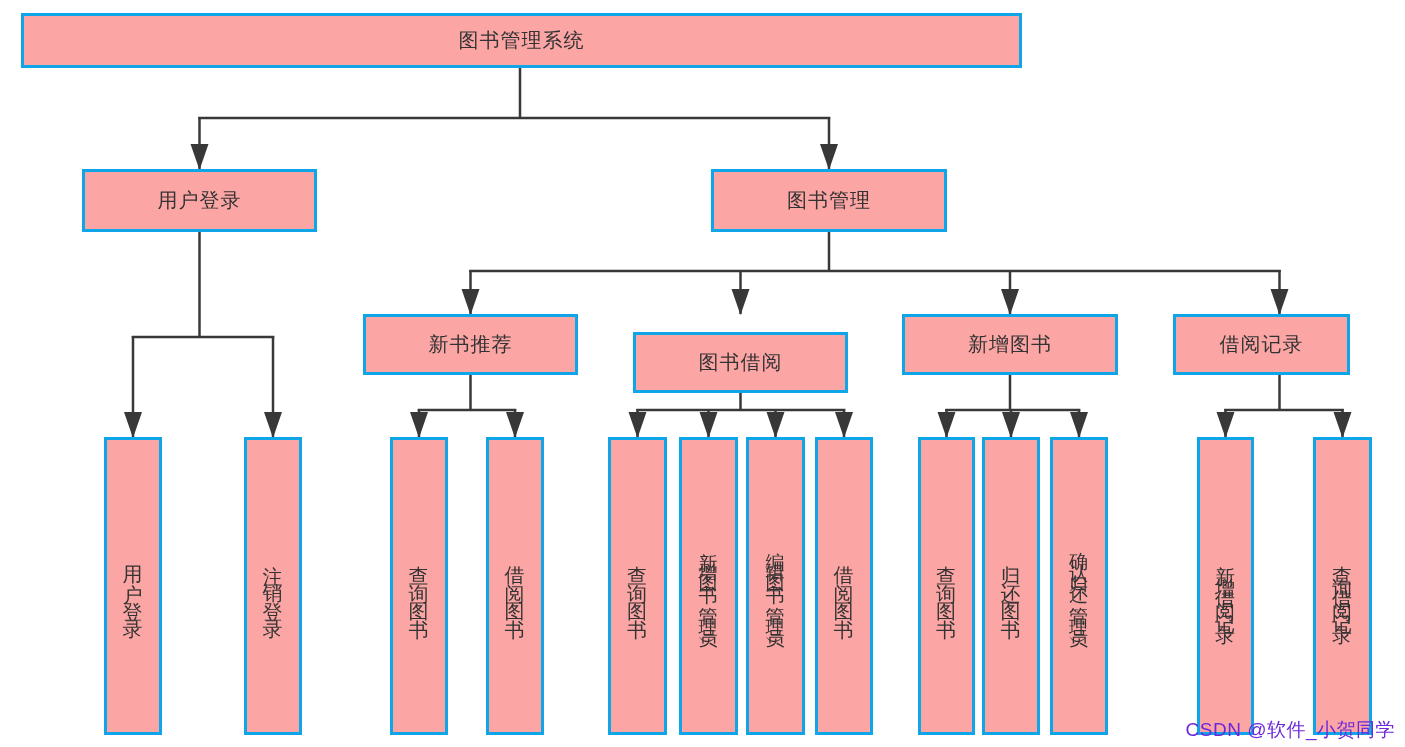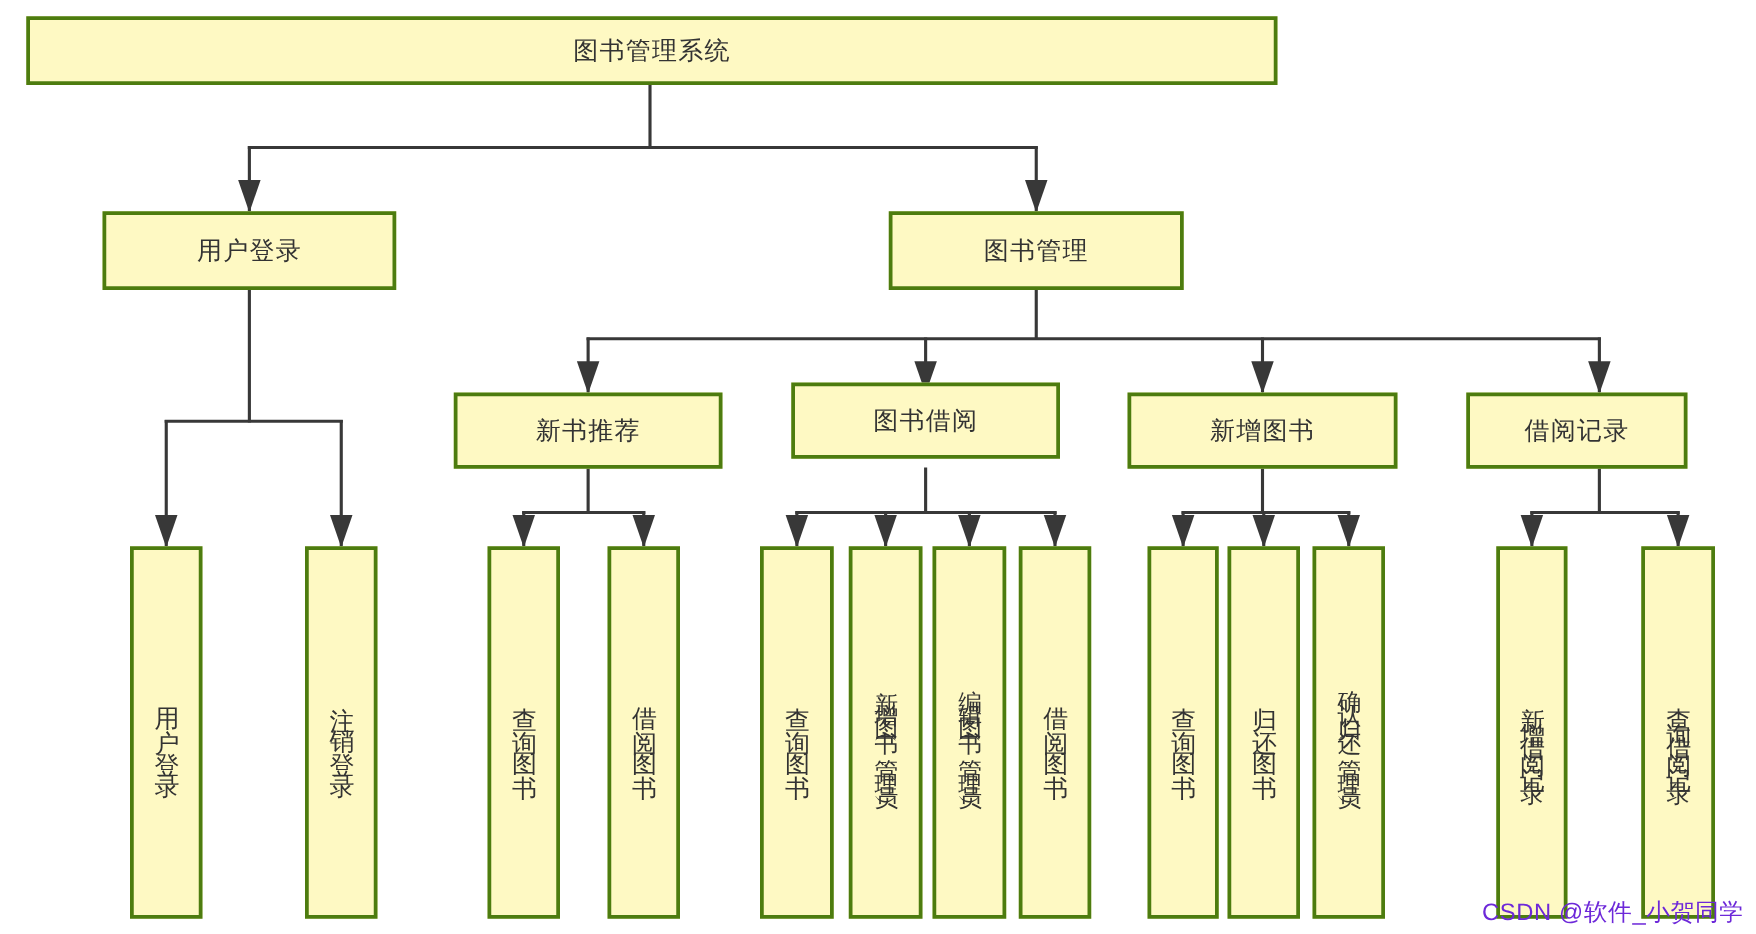--- a/index.html
+++ b/index.html
@@ -8,22 +8,22 @@
     width:1405px; height:747px;
     background:#ffffff;
     font-family:"Liberation Sans","DejaVu Sans",sans-serif;
     color:#333333;
     overflow:hidden;
   }
   .wires { position:absolute; left:0; top:0; width:1405px; height:747px; }
   .box {
     position:absolute;
     box-sizing:border-box;
-    border:3px solid #4d7c0f;
-    background:#fef9c3;
+    border:3px solid #0ea5e9;
+    background:#fca5a5;
     display:flex;
     align-items:center;
     justify-content:center;
     z-index:1;
   }
   .box.h .lbl {
     font-size:20px;
     letter-spacing:1px;
     white-space:nowrap;
   }
@@ -121,21 +121,21 @@
   <div class="box h" style="left:82px; top:169px; width:235px; height:63px;">
     <span class="lbl">用户登录</span>
   </div>
   <div class="box h" style="left:363px; top:314px; width:215px; height:61px;">
     <span class="lbl">新书推荐</span>
   </div>
 
   <div class="box h" style="left:711px; top:169px; width:236px; height:63px;">
     <span class="lbl">图书管理</span>
   </div>
-  <div class="box h" style="left:633px; top:306px; width:215px; height:61px;">
+  <div class="box h" style="left:633px; top:332px; width:215px; height:61px;">
     <span class="lbl">图书借阅</span>
   </div>
   <div class="box h" style="left:902px; top:314px; width:216px; height:61px;">
     <span class="lbl">新增图书</span>
   </div>
   <div class="box h" style="left:1173px; top:314px; width:177px; height:61px;">
     <span class="lbl">借阅记录</span>
   </div>
 
   <div class="box v" style="left:104px; top:437px; width:58px; height:298px;">

